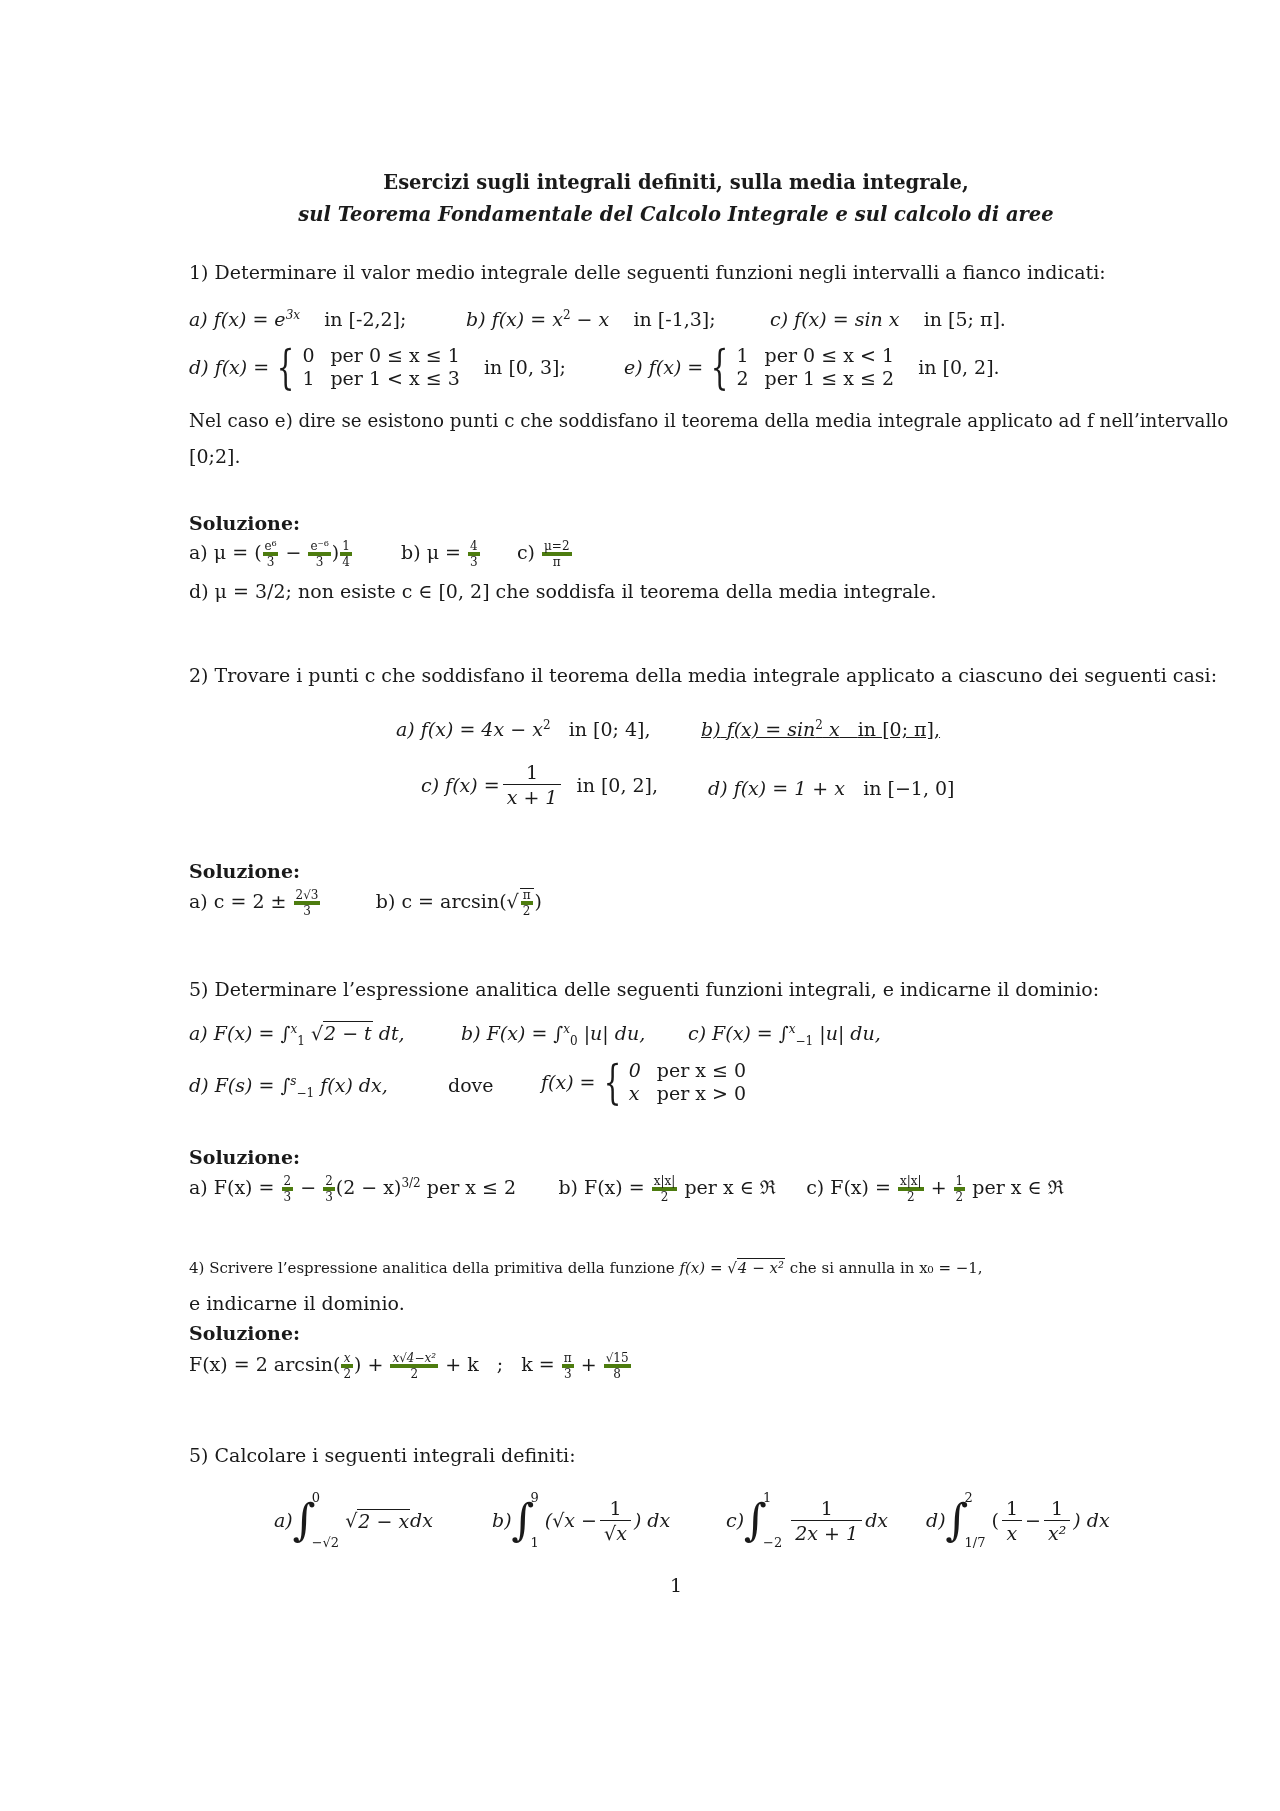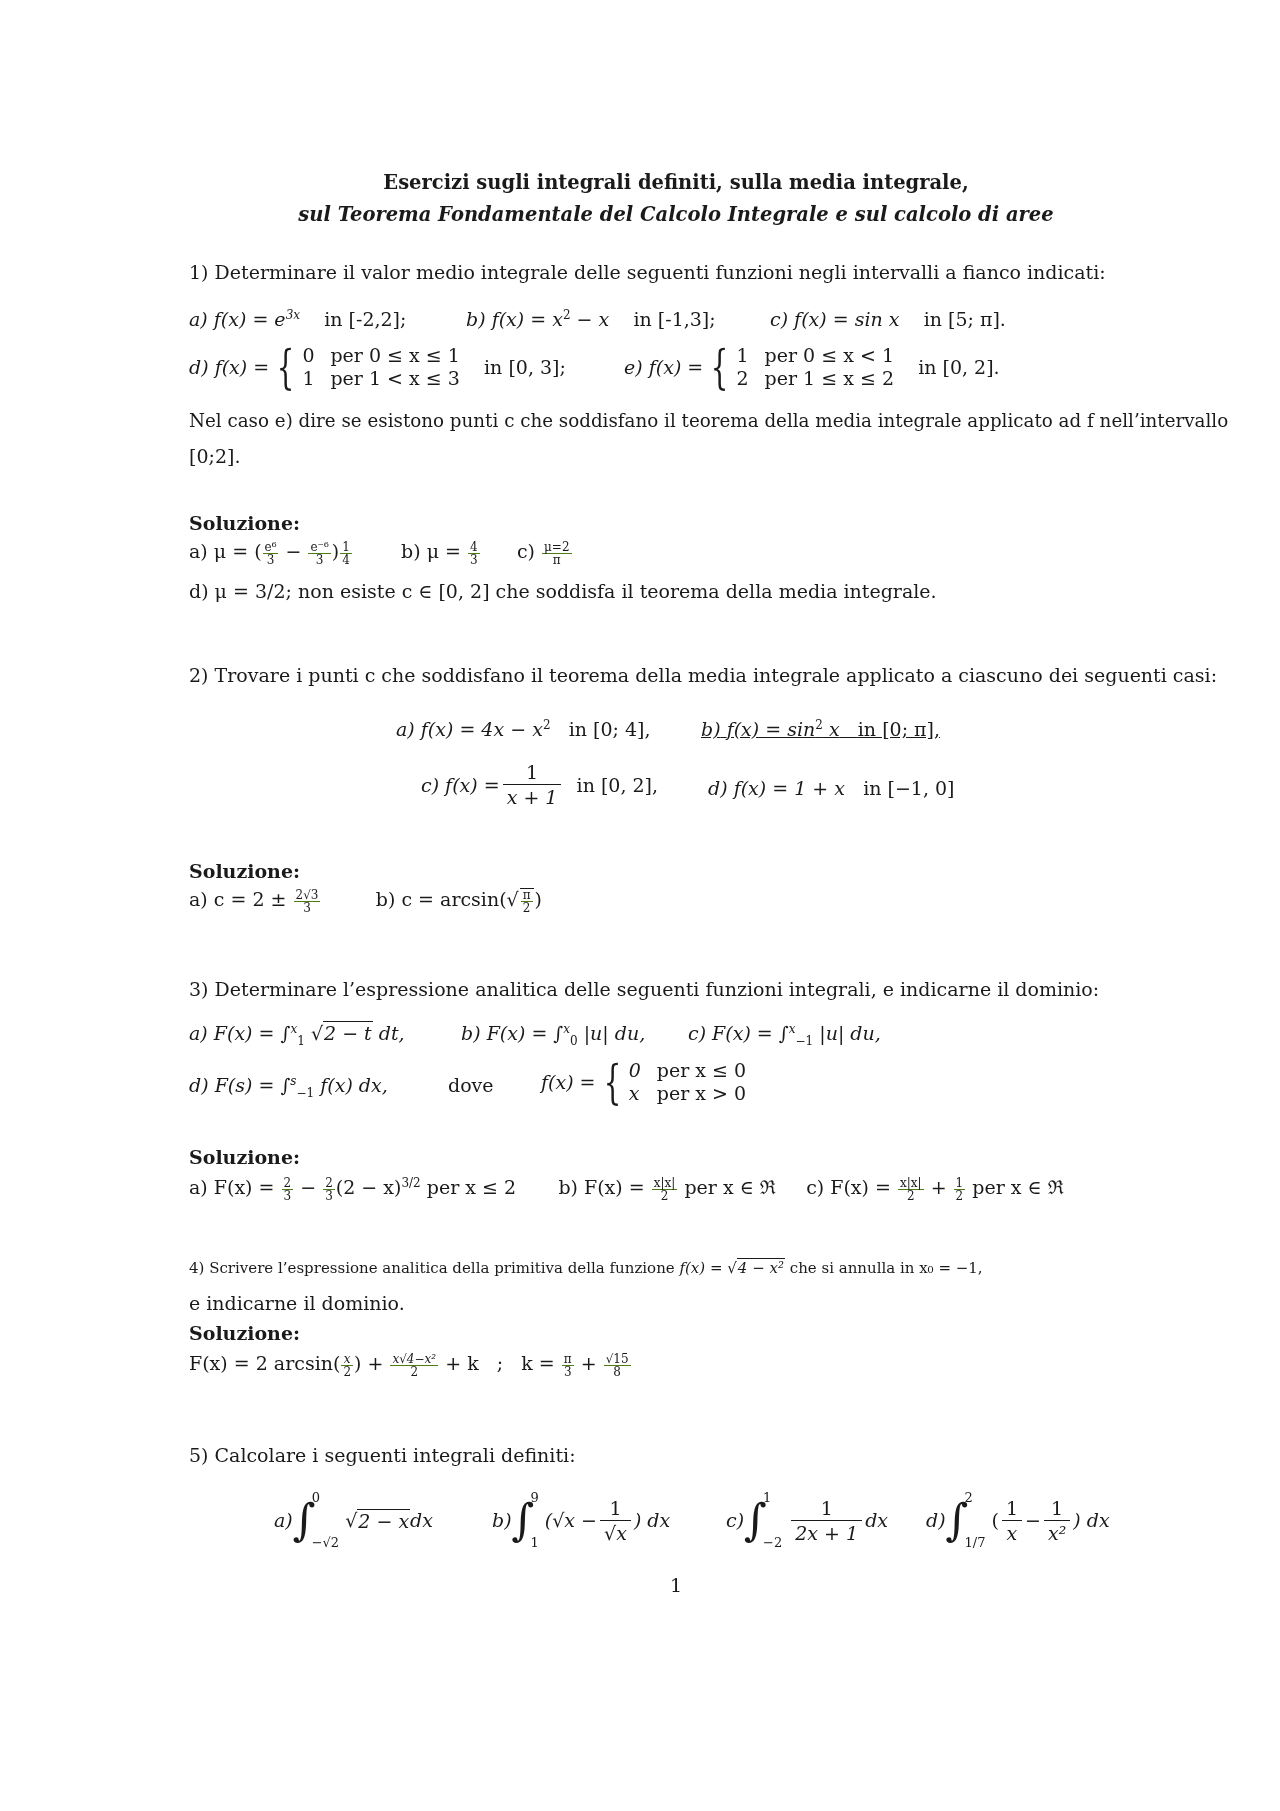--- a/index.html
+++ b/index.html
@@ -4,21 +4,21 @@
 <style>
   html,body{margin:0;padding:0;background:#ffffff;}
   body{width:1280px;height:1811px;position:relative;overflow:hidden;
        font-family:"DejaVu Serif","Liberation Serif",serif;color:#1a1a1a;font-size:19px;}
   .page{position:absolute;left:0;top:12px;width:1176px;height:1811px;margin-left:36px;}
   .abs{position:absolute;white-space:nowrap;}
   .title{left:0;width:1280px;text-align:center;font-weight:bold;font-size:19.5px;}
   .bold{font-weight:bold;}
   i, .it{font-style:italic;}
   .frac{display:inline-block;vertical-align:middle;text-align:center;font-size:12px;line-height:12px;margin:0 1px;}
-  .frac .num{display:block;border-bottom:1px solid #4d7c0f;padding:0 2px;}
+  .frac .num{display:block;border-bottom:4px solid #4d7c0f;padding:0 2px;}
   .frac .den{display:block;padding:0 2px;}
   .bigfrac{display:inline-block;vertical-align:middle;text-align:center;font-size:19px;line-height:24px;margin:0 3px;}
   .bigfrac .num{display:block;border-bottom:1.2px solid #1a1a1a;padding:0 4px;}
   .bigfrac .den{display:block;padding:0 4px;}
   .sqrt{border-top:1px solid #1a1a1a;padding:0 1px;}
   .pw{display:inline-flex;align-items:center;vertical-align:middle;}
   .brace{font-size:46px;line-height:46px;font-weight:200;transform:scaleX(0.6);margin:0 2px;}
   .cases{display:inline-block;font-size:19px;line-height:23px;}
   .cases .row{display:block;}
   .cases .v{display:inline-block;width:28px;}
@@ -111,21 +111,21 @@
     &nbsp;&nbsp;<span>in [−1, 0]</span>
   </div>
 
   <div class="abs bold" style="left:153px;top:848px;">Soluzione:</div>
   <div class="abs" style="left:153px;top:876px;">
     <span>a) c = 2 ± </span><span class="frac"><span class="num">2√3</span><span class="den">3</span></span>
     &nbsp;&nbsp;&nbsp;&nbsp;&nbsp;&nbsp;&nbsp;
     <span>b) c = arcsin(√</span><span class="frac sqrt"><span class="num">π</span><span class="den">2</span></span><span>)</span>
   </div>
 
-  <div class="abs" style="left:153px;top:966px;">3)  Determinare l’espressione analitica delle seguenti funzioni integrali, e indicarne il dominio:</div>
+  <div class="abs" style="left:153px;top:966px;">5)  Determinare l’espressione analitica delle seguenti funzioni integrali, e indicarne il dominio:</div>
 
   <div class="abs" style="left:153px;top:1010px;">
     <i>a)</i>
     <i>F(x) = ∫</i><sup><i>x</i></sup><sub>1</sub>
     <span>√</span><i class="sqrt">2 − t</i><i> dt,</i>
   </div>
   <div class="abs" style="left:425px;top:1010px;">
     <i>b)</i>
     <i>F(x) = ∫</i><sup><i>x</i></sup><sub>0</sub>
     <i>|u| du,</i>

